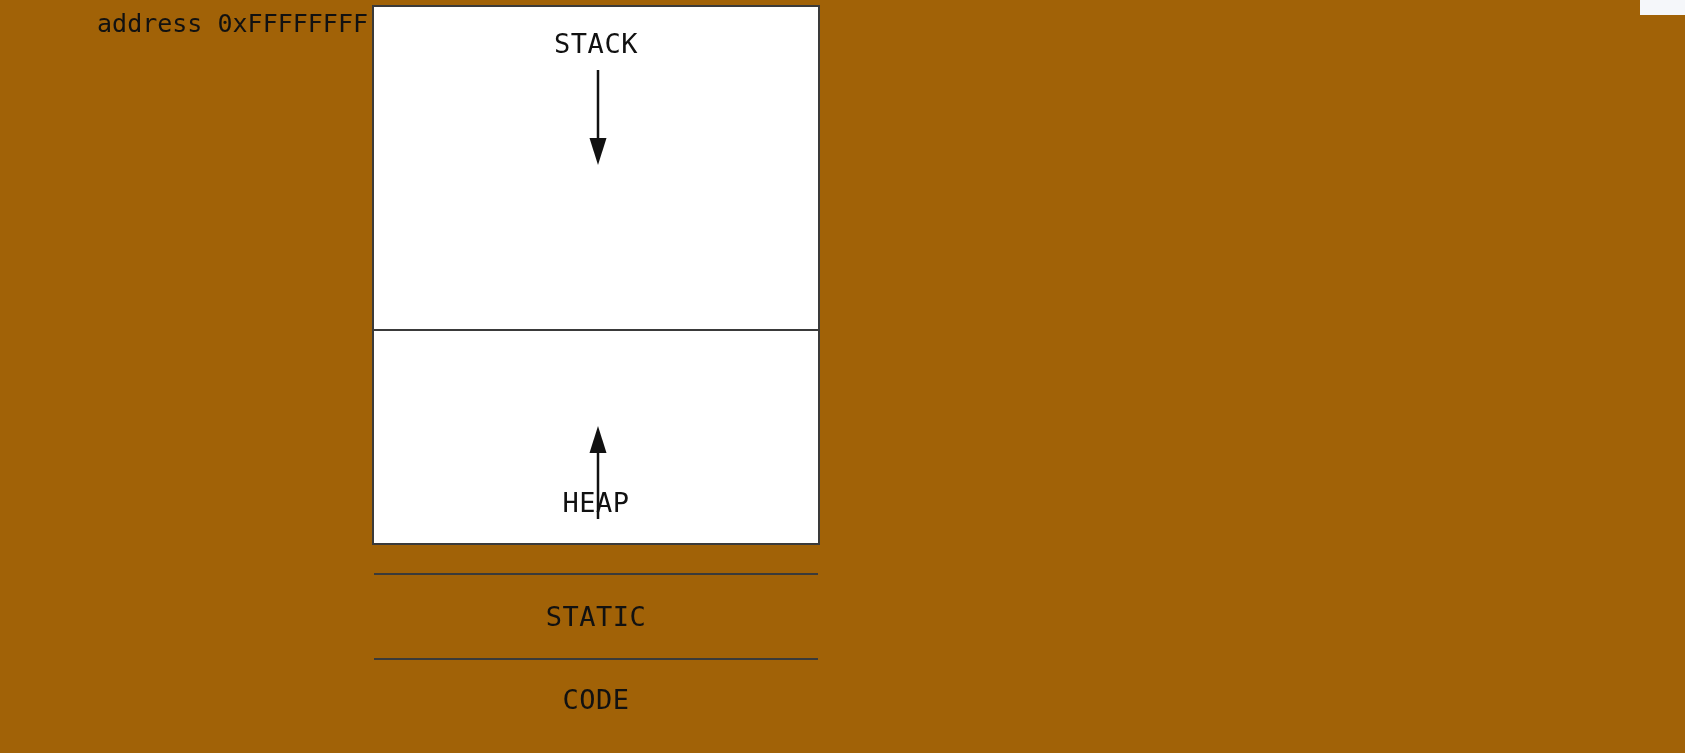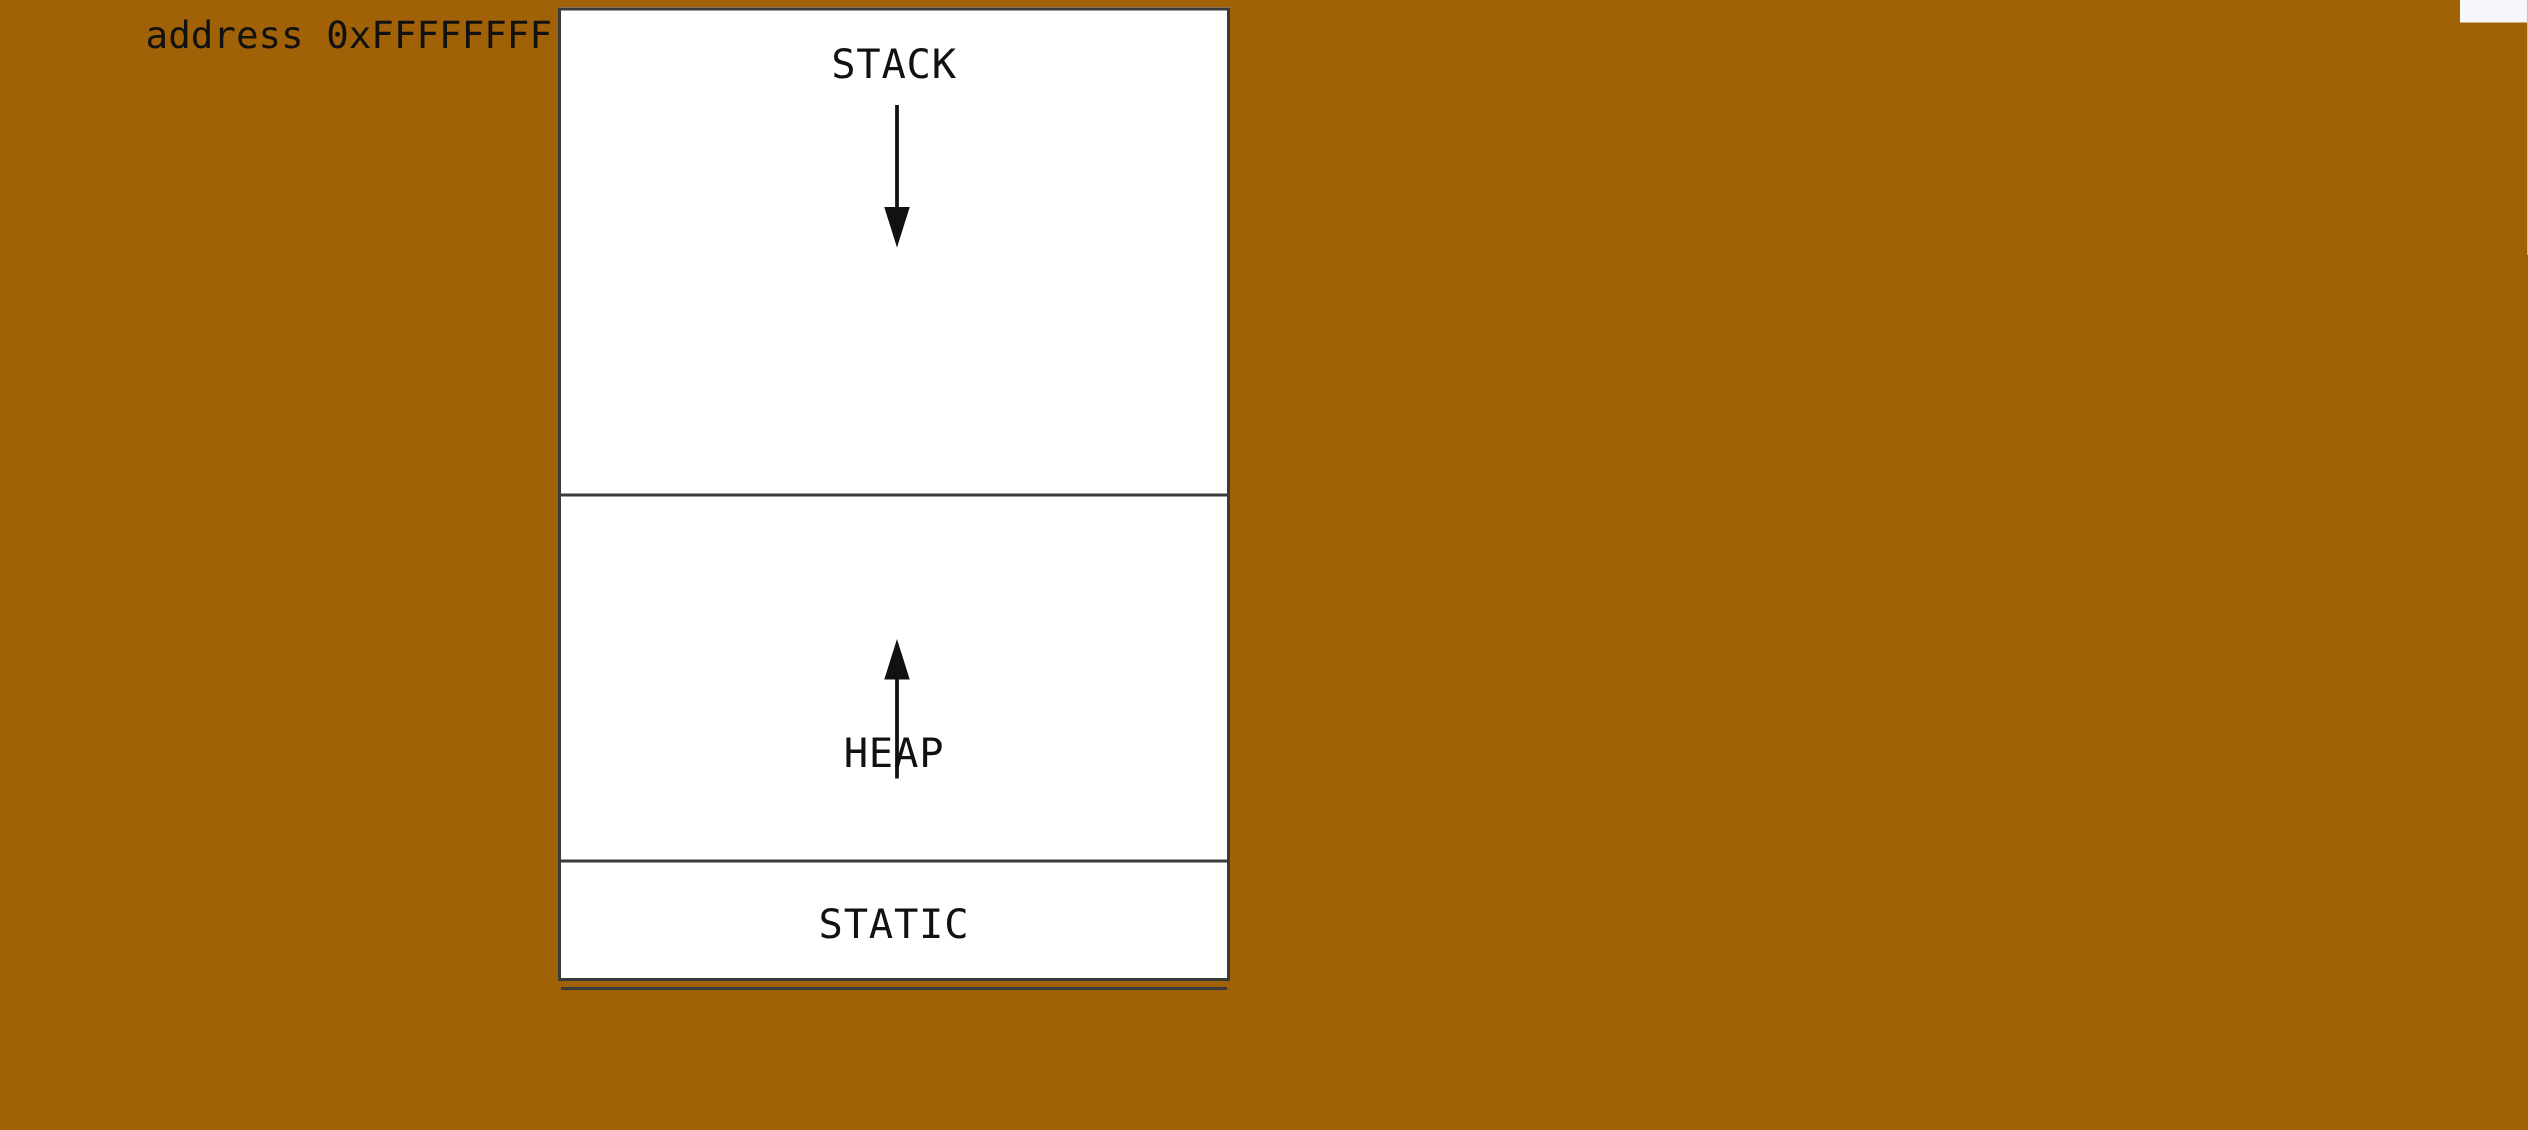--- a/index.html
+++ b/index.html
@@ -28,21 +28,21 @@
     height: 15px;
     background: #f5f7fa;
   }
 
   
   .memory-box {
     position: absolute;
     left: 372px;
     top: 5px;
     width: 448px;
-    height: 649px;
+    height: 540px;
     box-sizing: border-box;
     border: 2px solid #3a3a3a;
     background: #ffffff;
   }
 
   .segment {
     position: absolute;
     left: 0;
     width: 100%;
     box-sizing: border-box;
@@ -142,15 +142,18 @@
         <svg width="448" height="244" viewBox="0 0 244 244" style="width:448px;height:244px" xmlns="http://www.w3.org/2000/svg" preserveAspectRatio="none"></svg>
       </div>
       <div class="arrow">
         <svg width="448" height="244" viewBox="0 0 448 244" xmlns="http://www.w3.org/2000/svg">
           <line x1="224" y1="188" x2="224" y2="109" stroke="#111111" stroke-width="2.5"></line>
           <polygon points="224,95 215.5,122 232.5,122" fill="#111111"></polygon>
         </svg>
       </div>
     </div>
 
+    <div class="segment seg-code">
+      <div class="segment-label label-code">CODE</div>
+    </div>
 
   </div>
 </div>
 
 </body></html>

